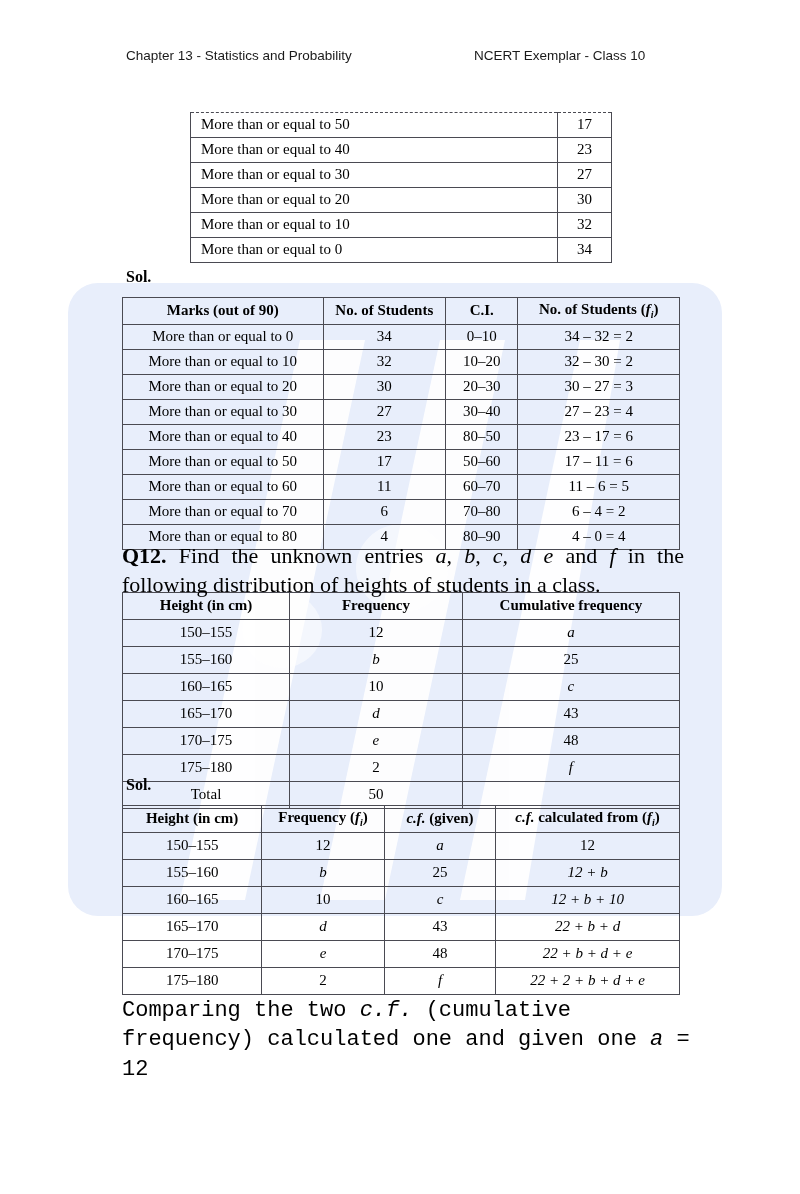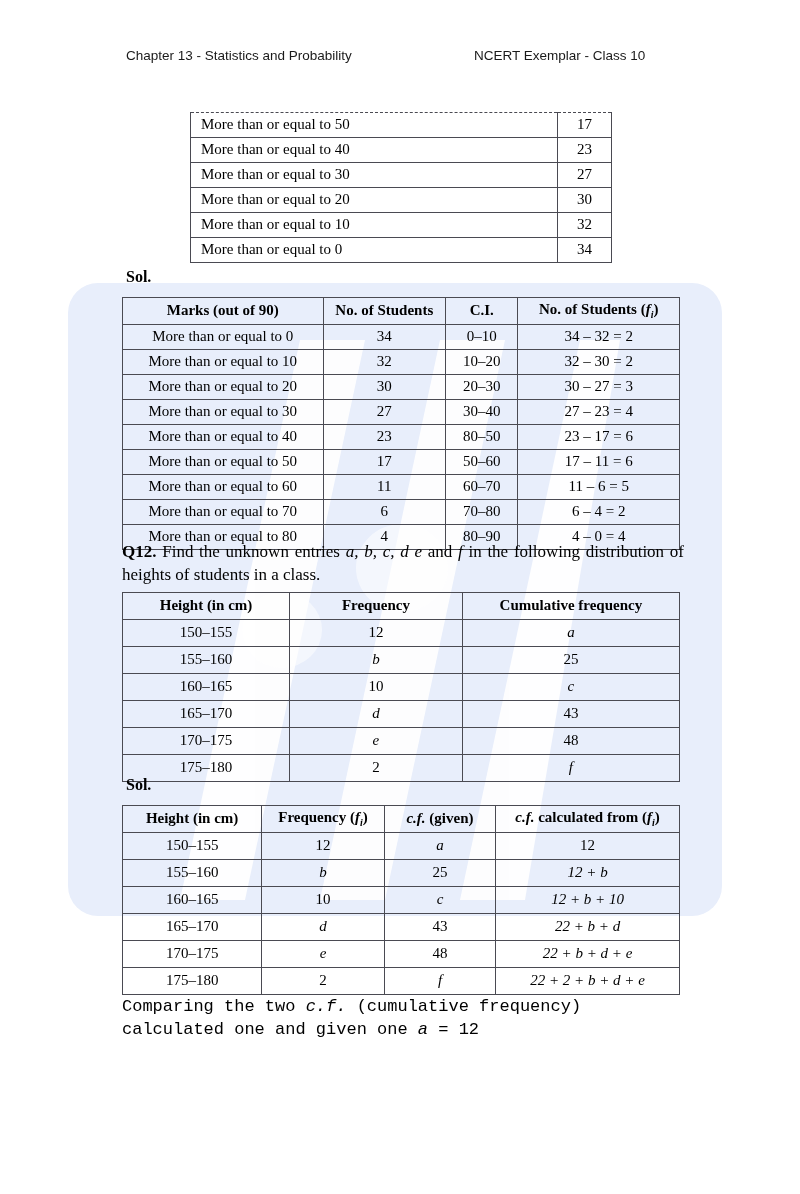--- a/index.html
+++ b/index.html
@@ -134,21 +134,21 @@
     font-weight: bold;
     font-size: 16px;
     font-family: Liberation Serif, serif;
   }
   #sol-a { left: 126px; top: 268px; }
   #sol-b { left: 126px; top: 776px; }
 
   .para {
     position: absolute;
     z-index: 4;
-    font-size: 17px;
+    font-size: 22px;
     line-height: 1.33;
     text-align: justify;
     text-justify: inter-word;
   }
   #q12-para {
     left: 122px;
     top: 541px;
     width: 562px;
   }
   #q12-para .qnum { font-weight: bold; }
@@ -316,20 +316,25 @@
       <tr>
         <td>170–175</td>
         <td class="it">e</td>
         <td>48</td>
       </tr>
       <tr>
         <td>175–180</td>
         <td>2</td>
         <td class="it">f</td>
       </tr>
+      <tr>
+        <td>Total</td>
+        <td>50</td>
+        <td></td>
+      </tr>
     </tbody>
   </table>
 
   <div class="sol-lbl" id="sol-b">Sol.</div>
 
   <table class="doc" id="tbl-sol12">
     <thead>
       <tr>
         <th style="width:25%">Height (in cm)</th>
         <th style="width:22%"><span>Frequency (</span><span class="it">f</span><span class="sub">i</span><span>)</span></th>

